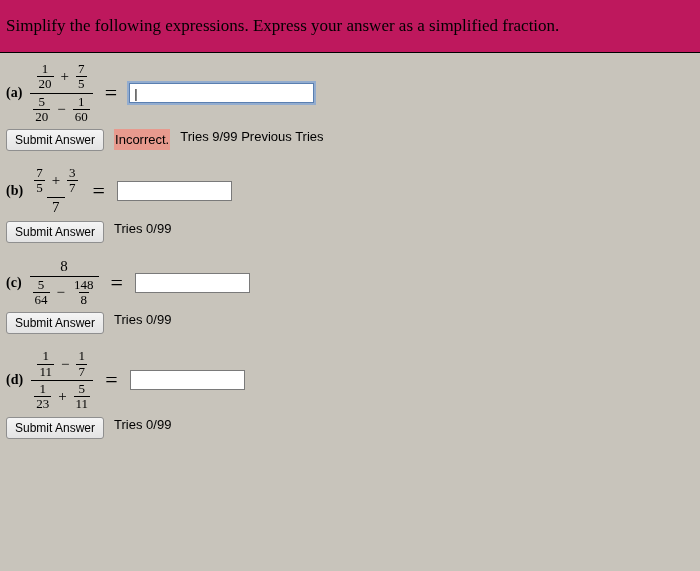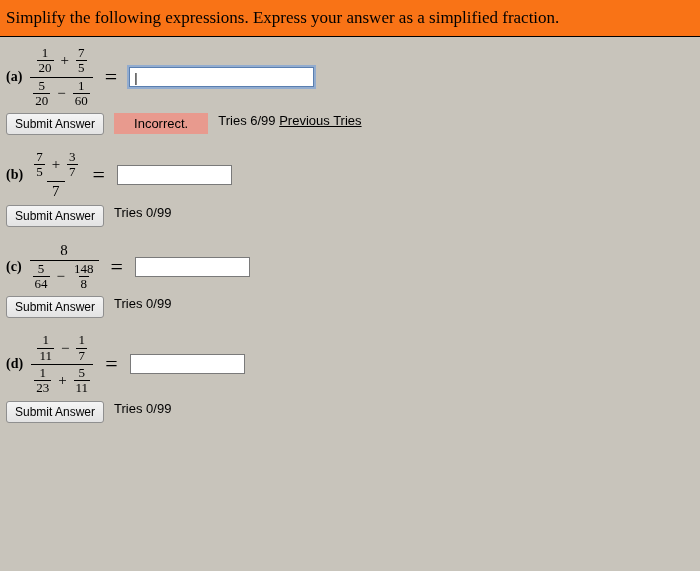--- a/index.html
+++ b/index.html
@@ -6,22 +6,22 @@
   body {
     margin: 0;
     padding: 0;
     font-family: Georgia, 'Times New Roman', serif;
     background: #c8c4bb;
     width: 700px;
     height: 571px;
     overflow: hidden;
   }
   .header {
-    background: #f97316;
-    padding: 8px 6px;
+    background: #be185d;
+    padding: 16px 6px;
     font-size: 17px;
     border-bottom: 1px solid #000;
   }
   .content {
     padding: 8px 6px;
   }
   .problem {
     margin-bottom: 14px;
   }
   .prob-row {
@@ -108,29 +108,28 @@
     background: linear-gradient(#f5f5f5,#e3e3e3);
     border: 1px solid #8f8f8f;
     border-radius: 3px;
     padding: 3px 8px;
     font-size: 12px;
     font-family: Arial, sans-serif;
     cursor: pointer;
   }
   .incorrect {
     background: #e89a8e;
-    padding: 3px 20px;
+    padding: 3px 1px;
     font-size: 13px;
   }
   .tries {
     font-size: 13px;
     color: #000;
   }
   .prev-link {
-    text-decoration: underline;
     color: #000;
     cursor: pointer;
   }
 </style>
 </head>
 <body>
 
 <div class="header">Simplify the following expressions. Express your answer as a simplified fraction.</div>
 
 <div class="content">
@@ -164,21 +163,21 @@
           </span>
         </span>
       </span>
       <span class="eq">=</span>
       <input class="ans-input active" value="|" style="">
     </div>
     <div class="submit-row">
       <button class="submit-btn">Submit Answer</button>
       <span class="incorrect">Incorrect.</span>
       <span class="tries">
-        <span>Tries 6/99</span>
+        <span>Tries 9/99</span>
         <span class="prev-link">Previous Tries</span>
       </span>
     </div>
   </div>
 
   <div class="problem">
     <div class="prob-row">
       <span class="label">(b)</span>
       <span class="expr">
         <span class="bigfrac">

